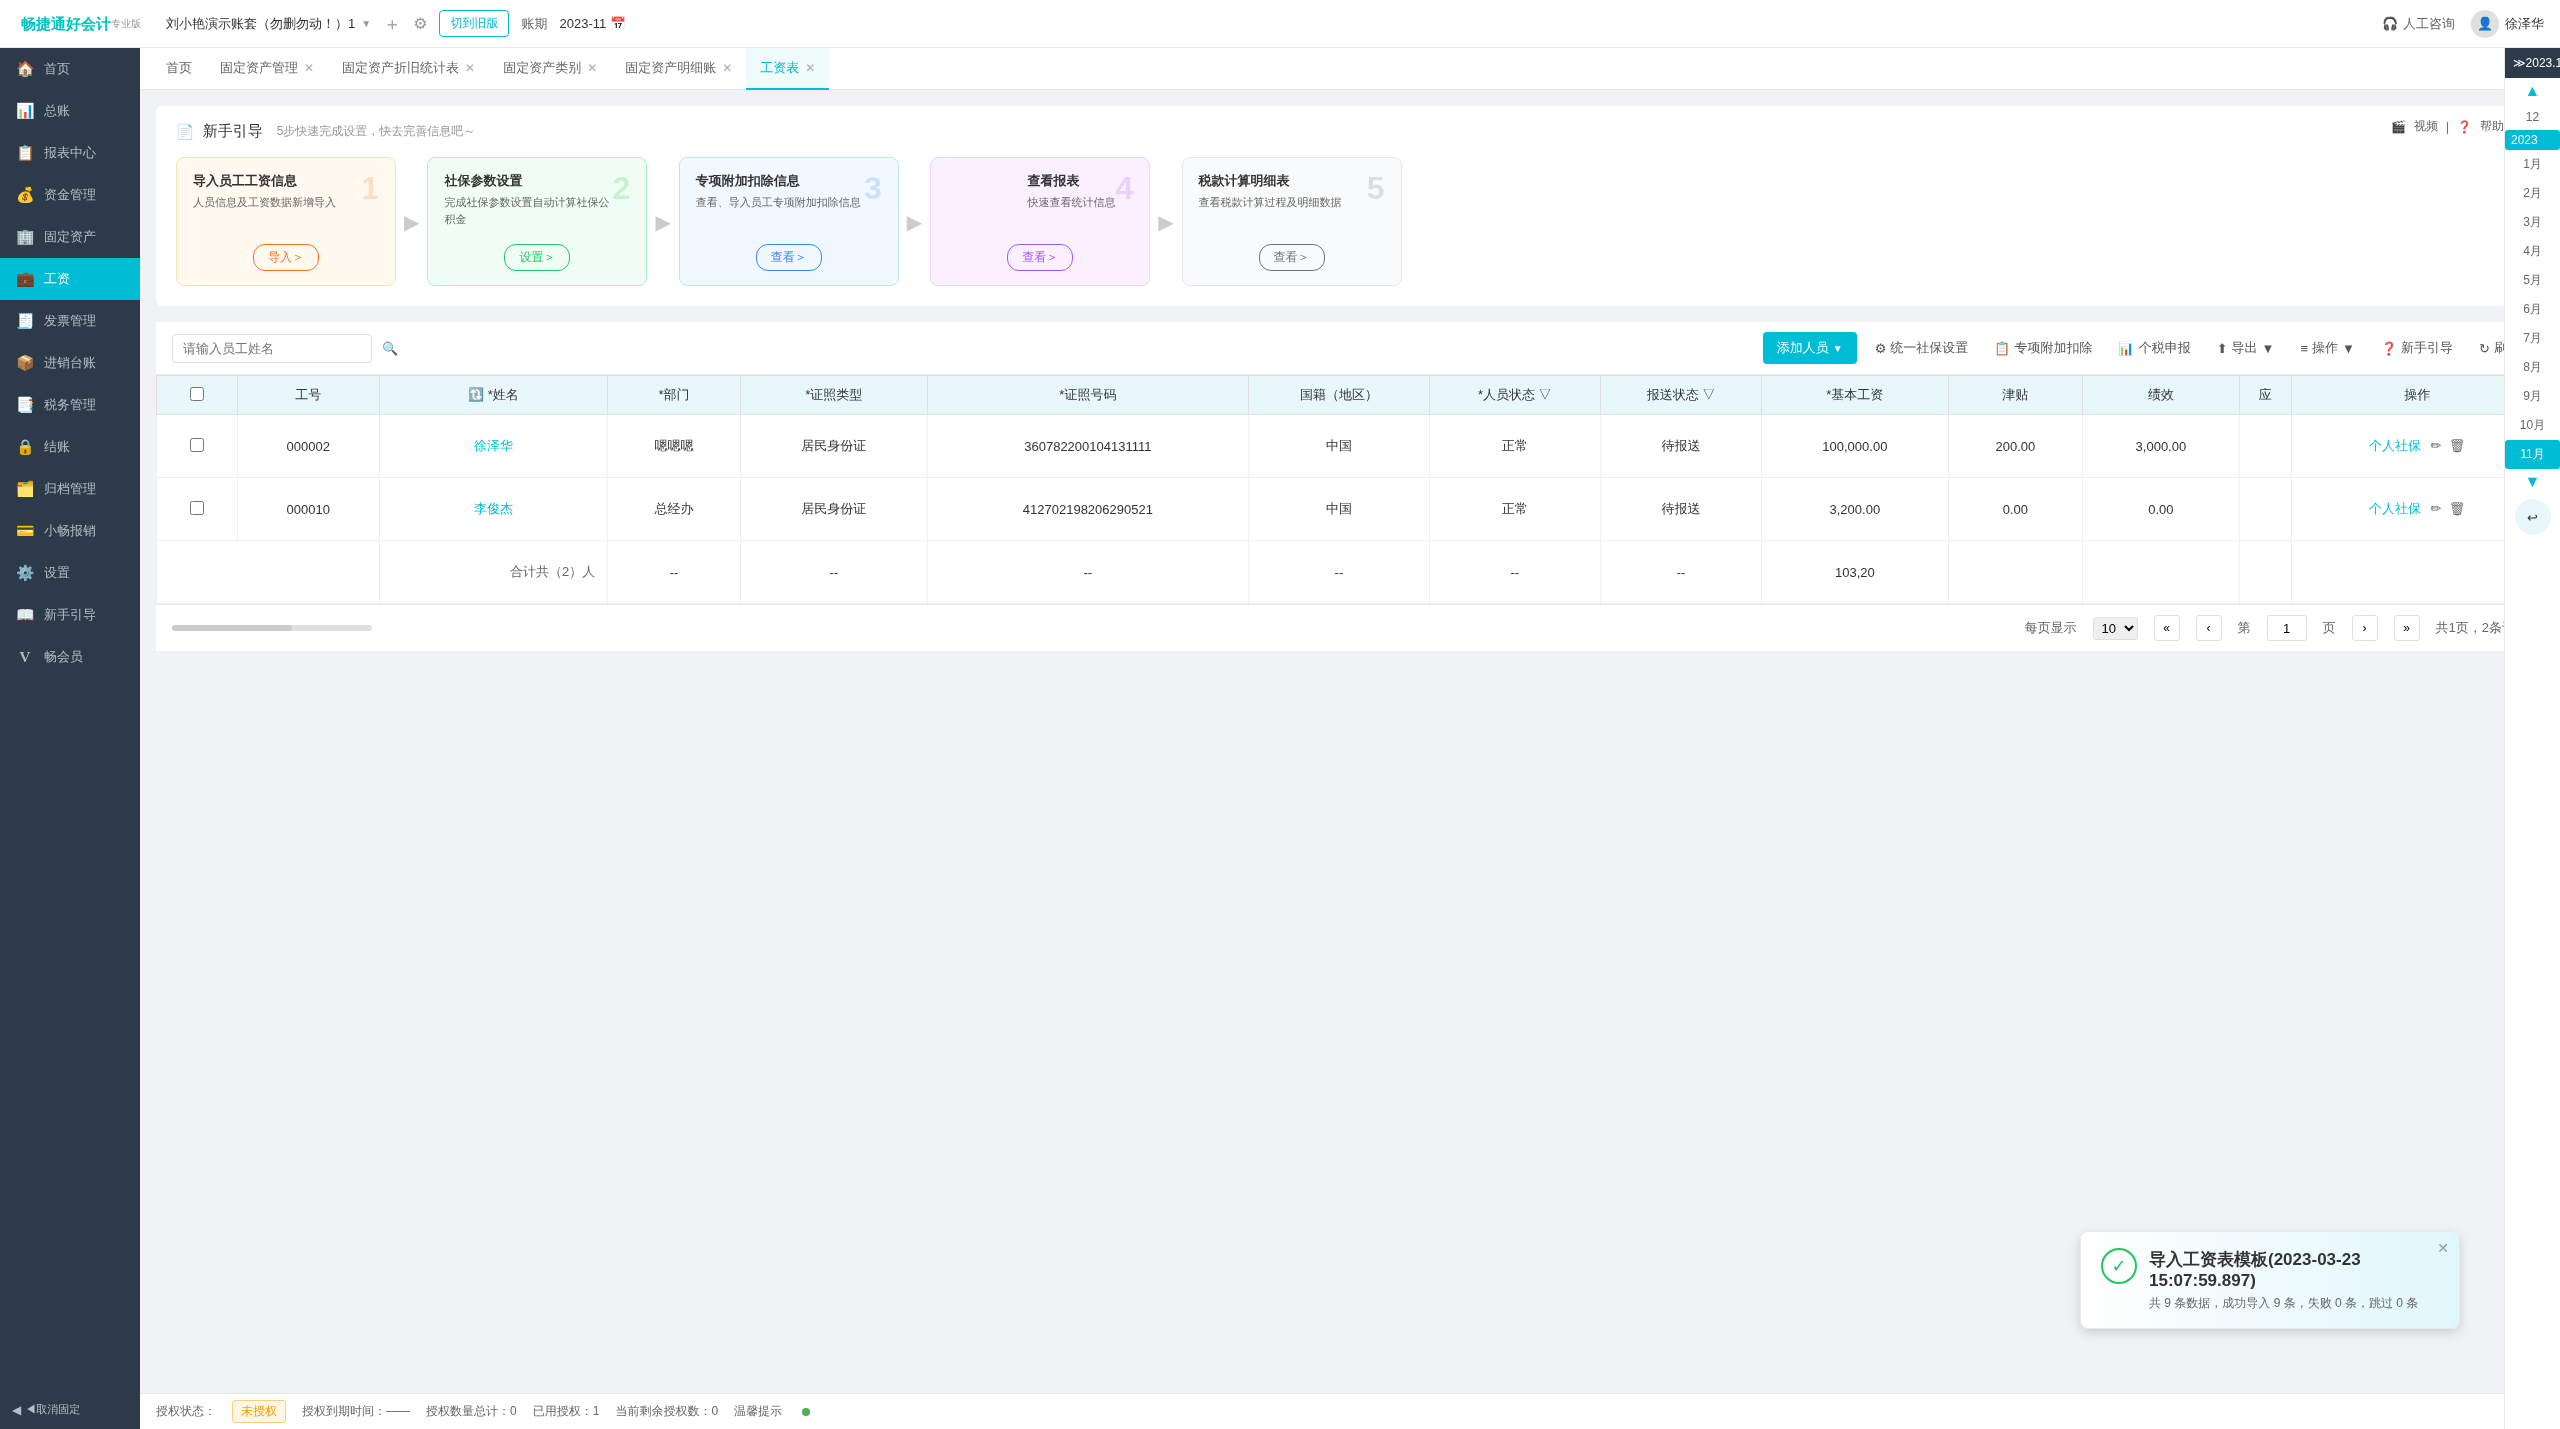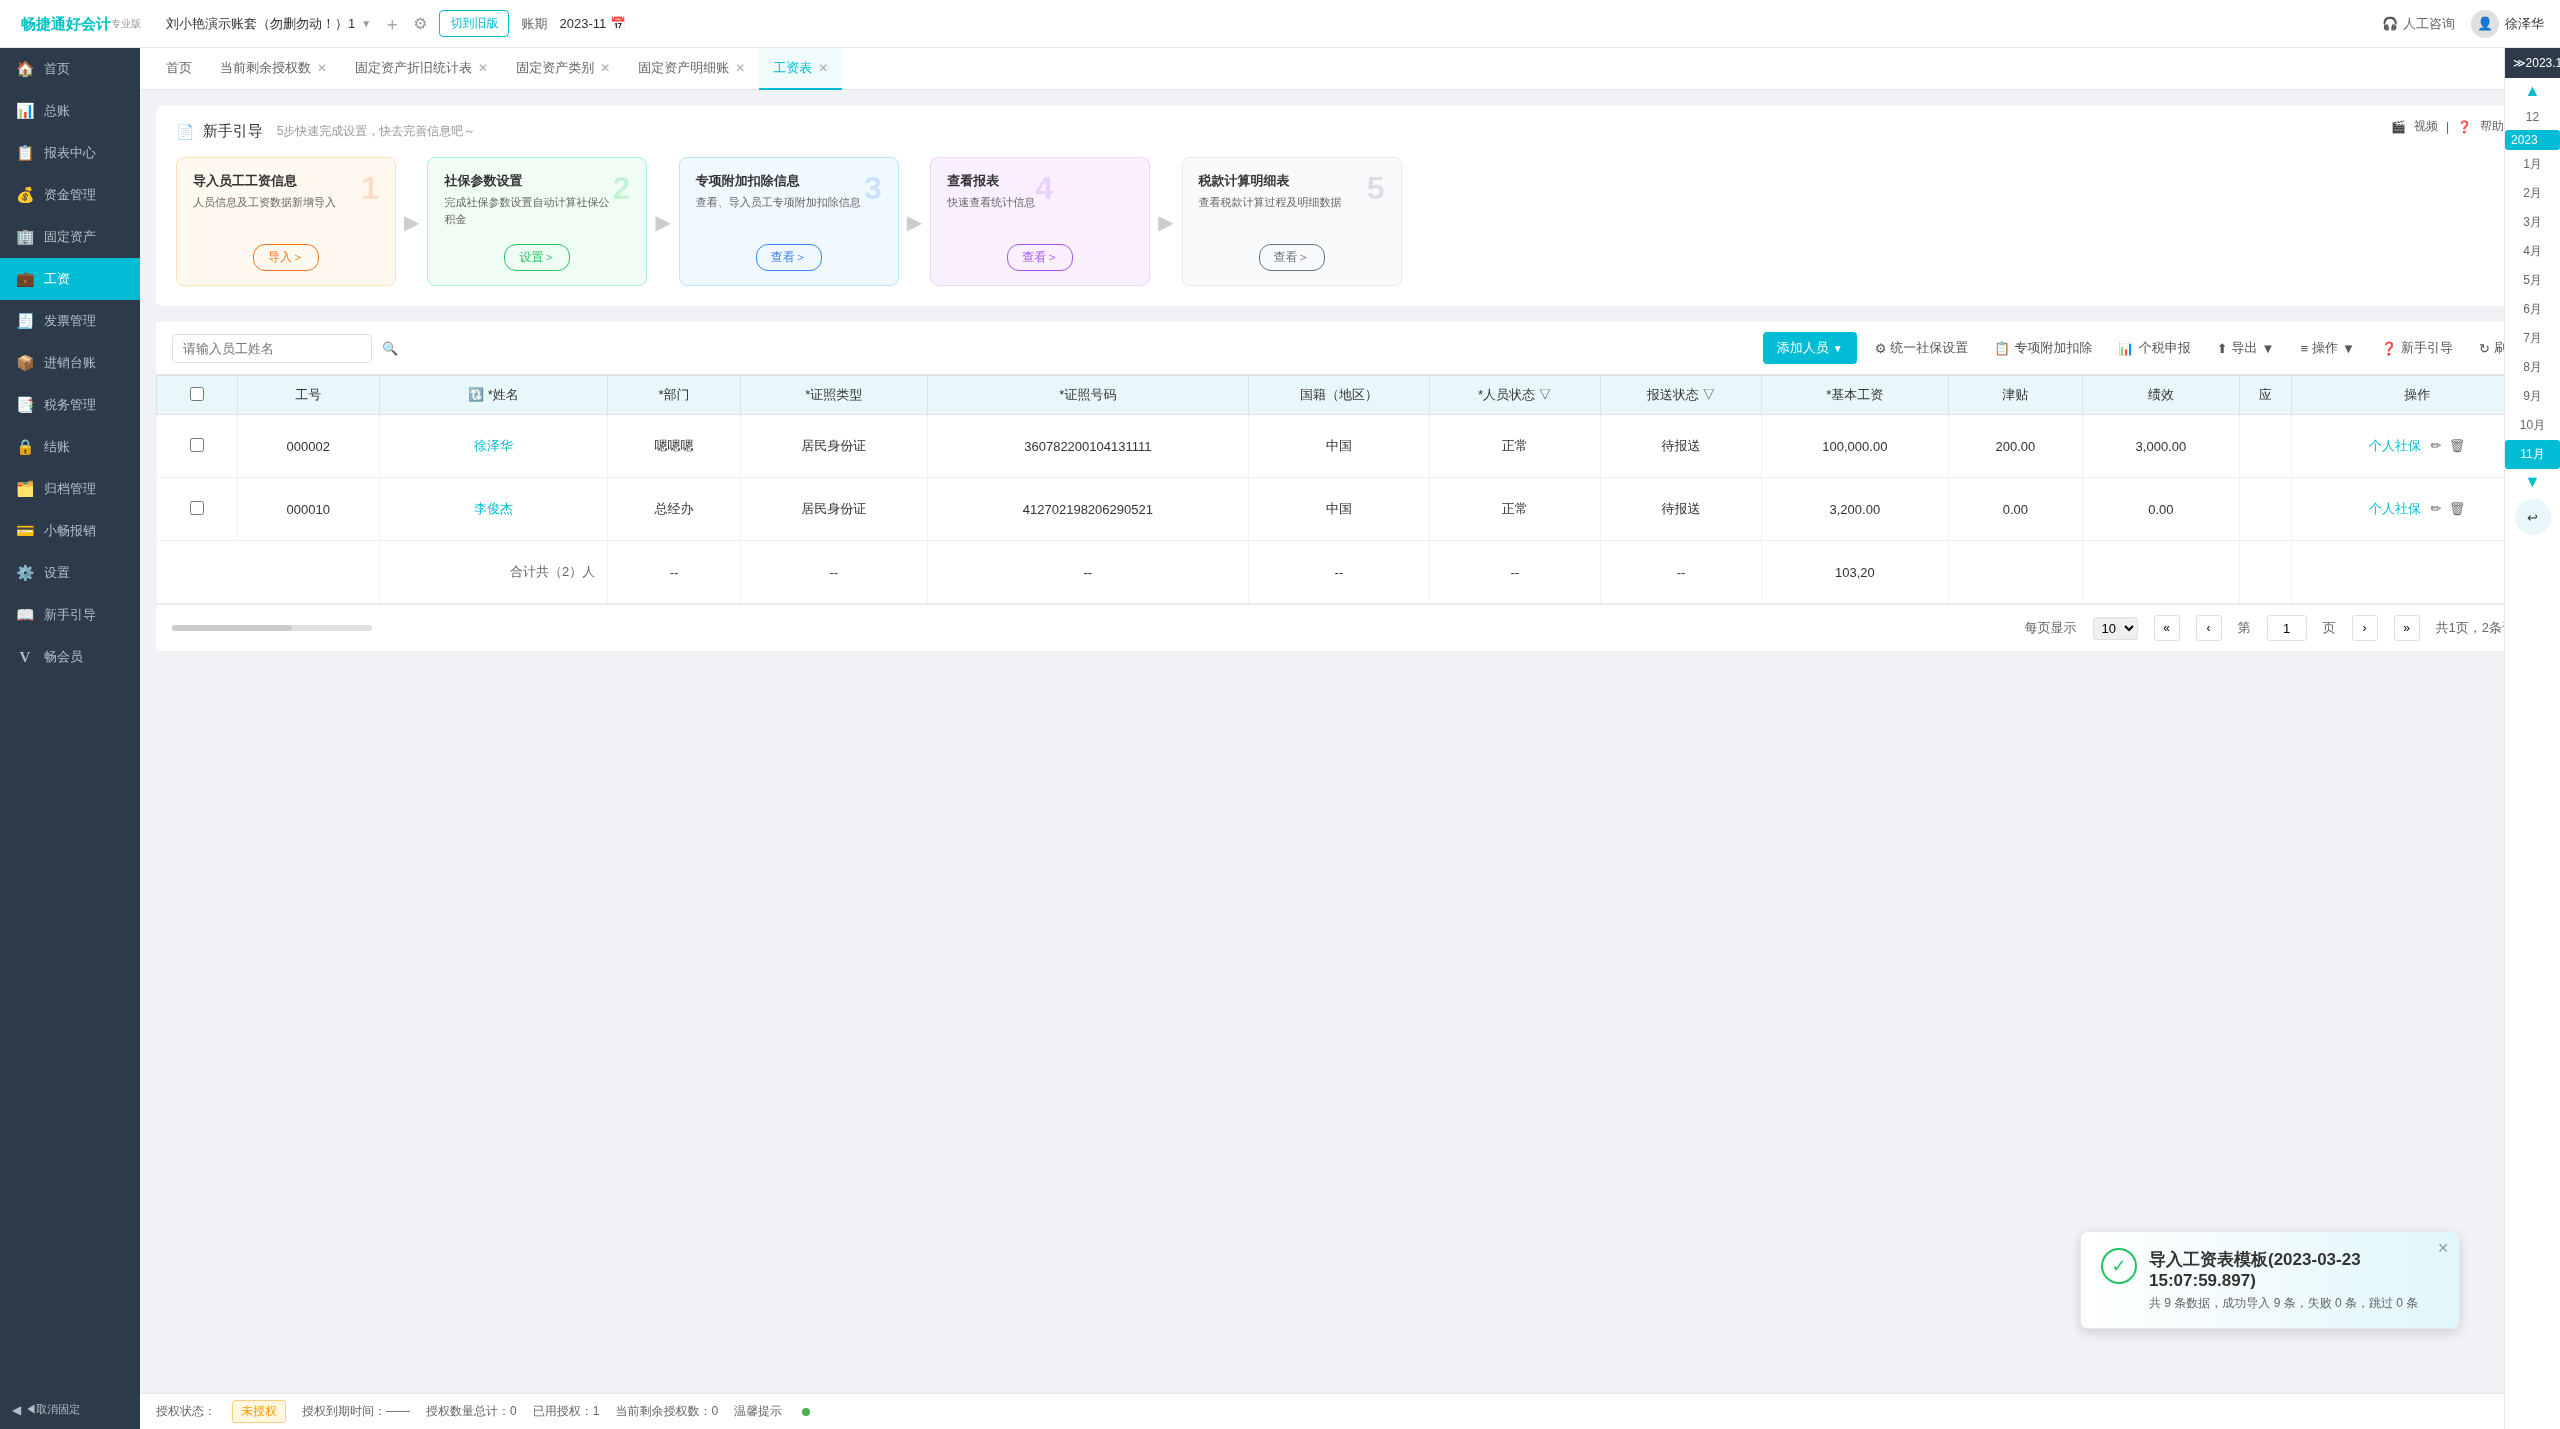--- a/index.html
+++ b/index.html
@@ -219,21 +219,21 @@
       </div>
     </div>
 
     <div class="content-area">
 
       <div class="tab-bar">
         <div class="tab-item">
           <span>首页</span>
         </div>
         <div class="tab-item">
-          <span>当前剩余授权数</span>
+          <span>固定资产管理</span>
           <span class="tab-close">✕</span>
         </div>
         <div class="tab-item">
           <span>固定资产折旧统计表</span>
           <span class="tab-close">✕</span>
         </div>
         <div class="tab-item">
           <span>固定资产类别</span>
           <span class="tab-close">✕</span>
         </div>
@@ -302,21 +302,21 @@
                 </div>
                 <span class="step-num blue">3</span>
               </div>
               <div style="text-align:center;">
                 <button class="step-btn blue">查看＞</button>
               </div>
             </div>
             <div class="step-arrow">▶</div>
 
             <div class="step-card purple">
-              <div style="display:flex;justify-content:flex-start;align-items:flex-start;">
+              <div style="display:flex;justify-content:flex-end;align-items:flex-start;">
                 <div>
                   <div class="step-title">查看报表</div>
                   <div class="step-desc">快速查看统计信息</div>
                 </div>
                 <span class="step-num purple">4</span>
               </div>
               <div style="text-align:center;">
                 <button class="step-btn purple">查看＞</button>
               </div>
             </div>

